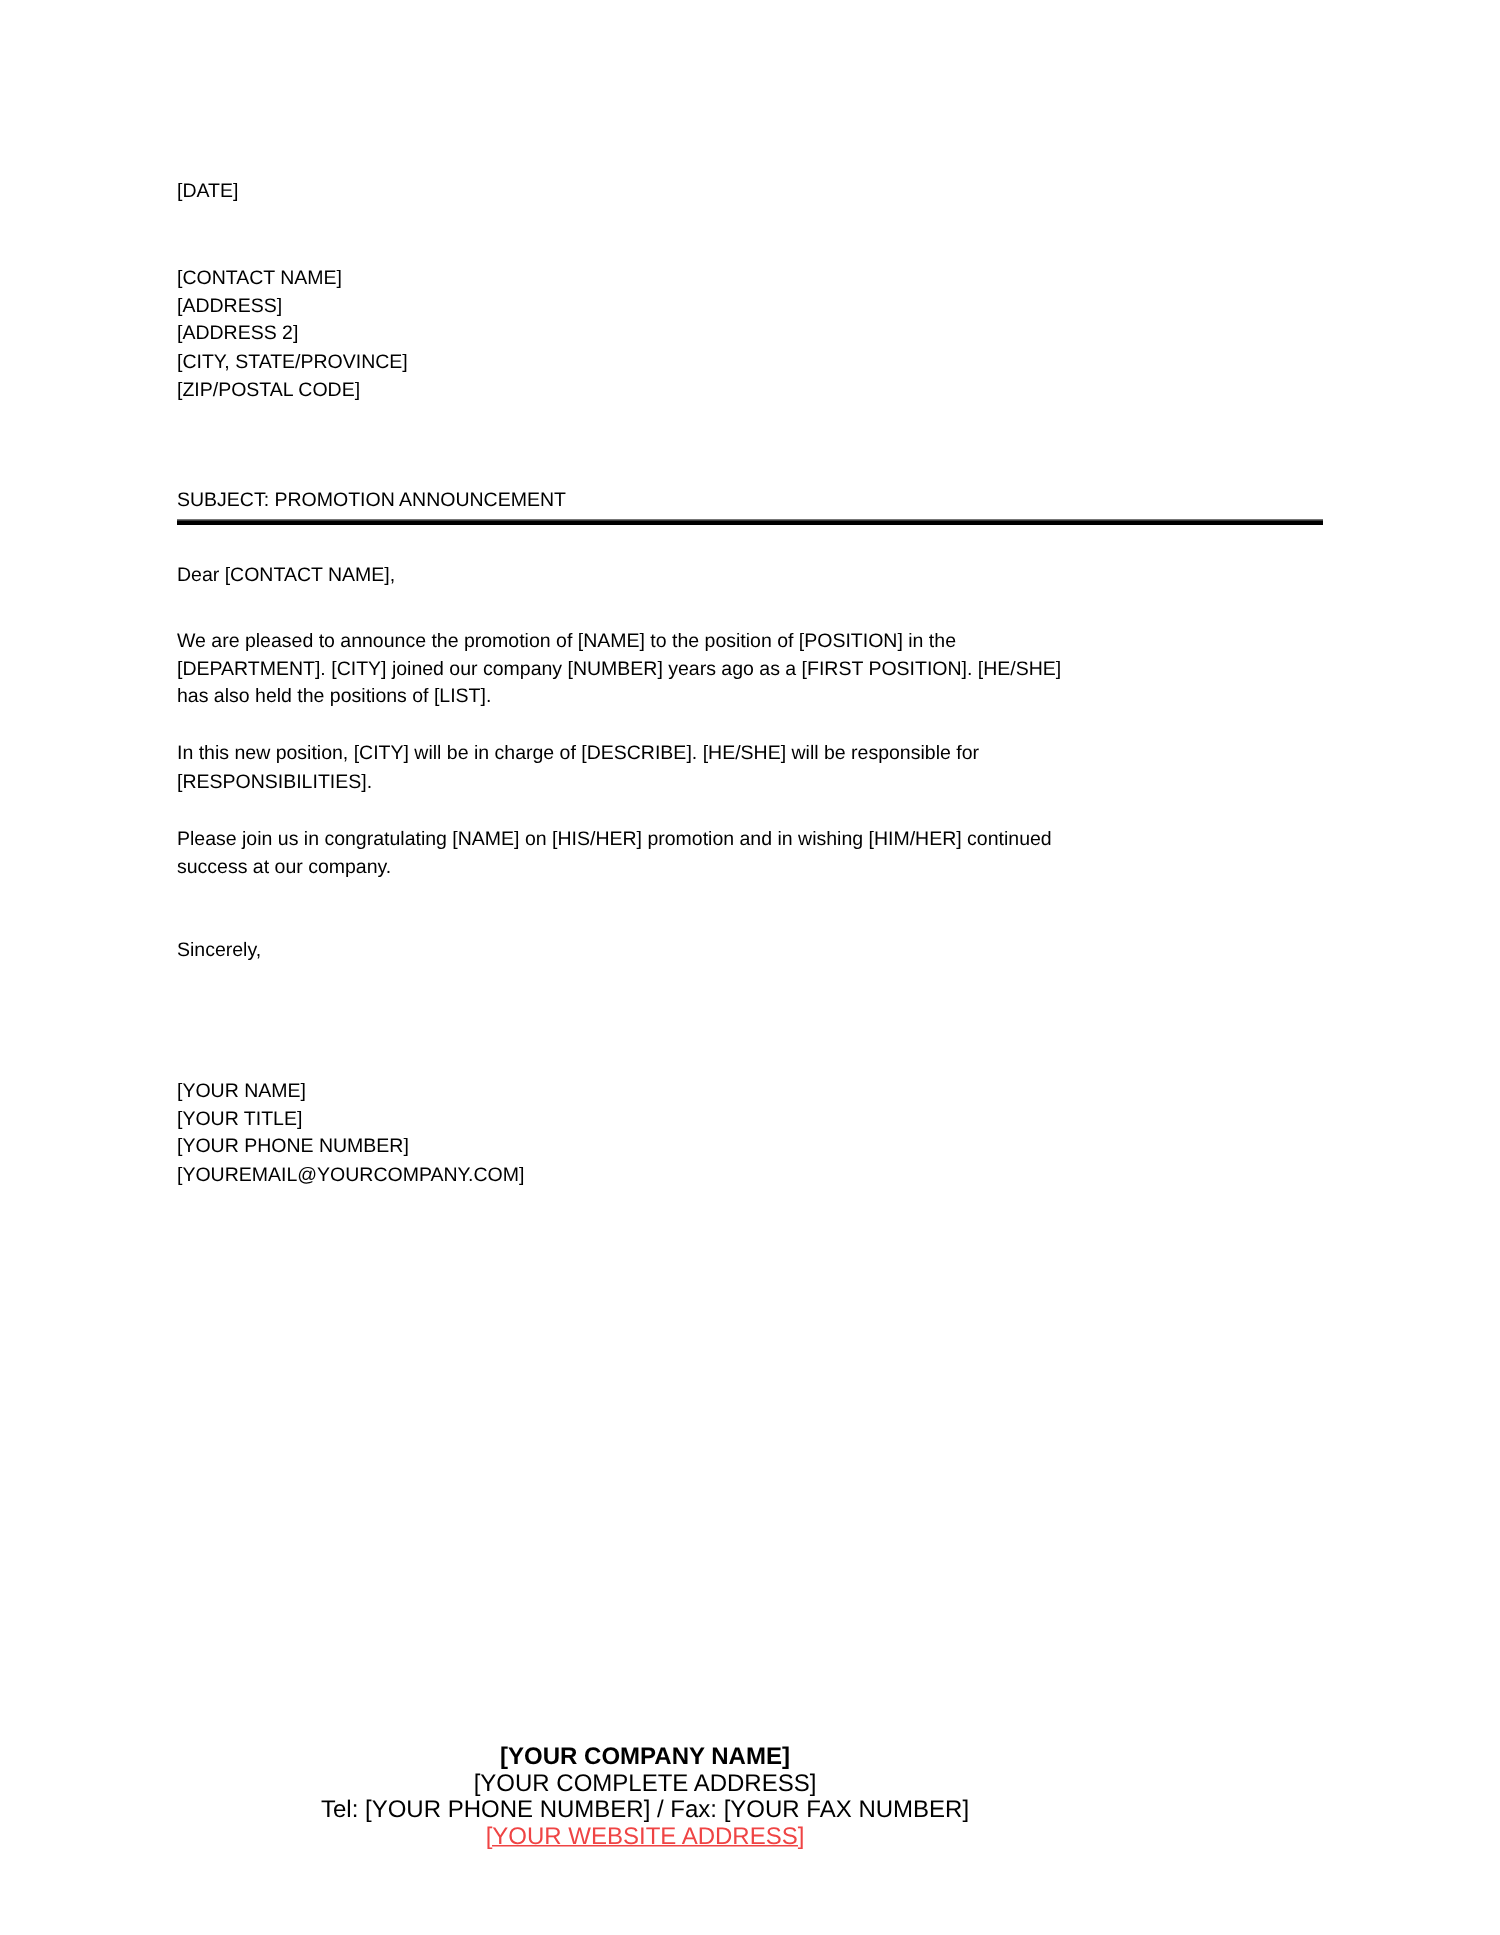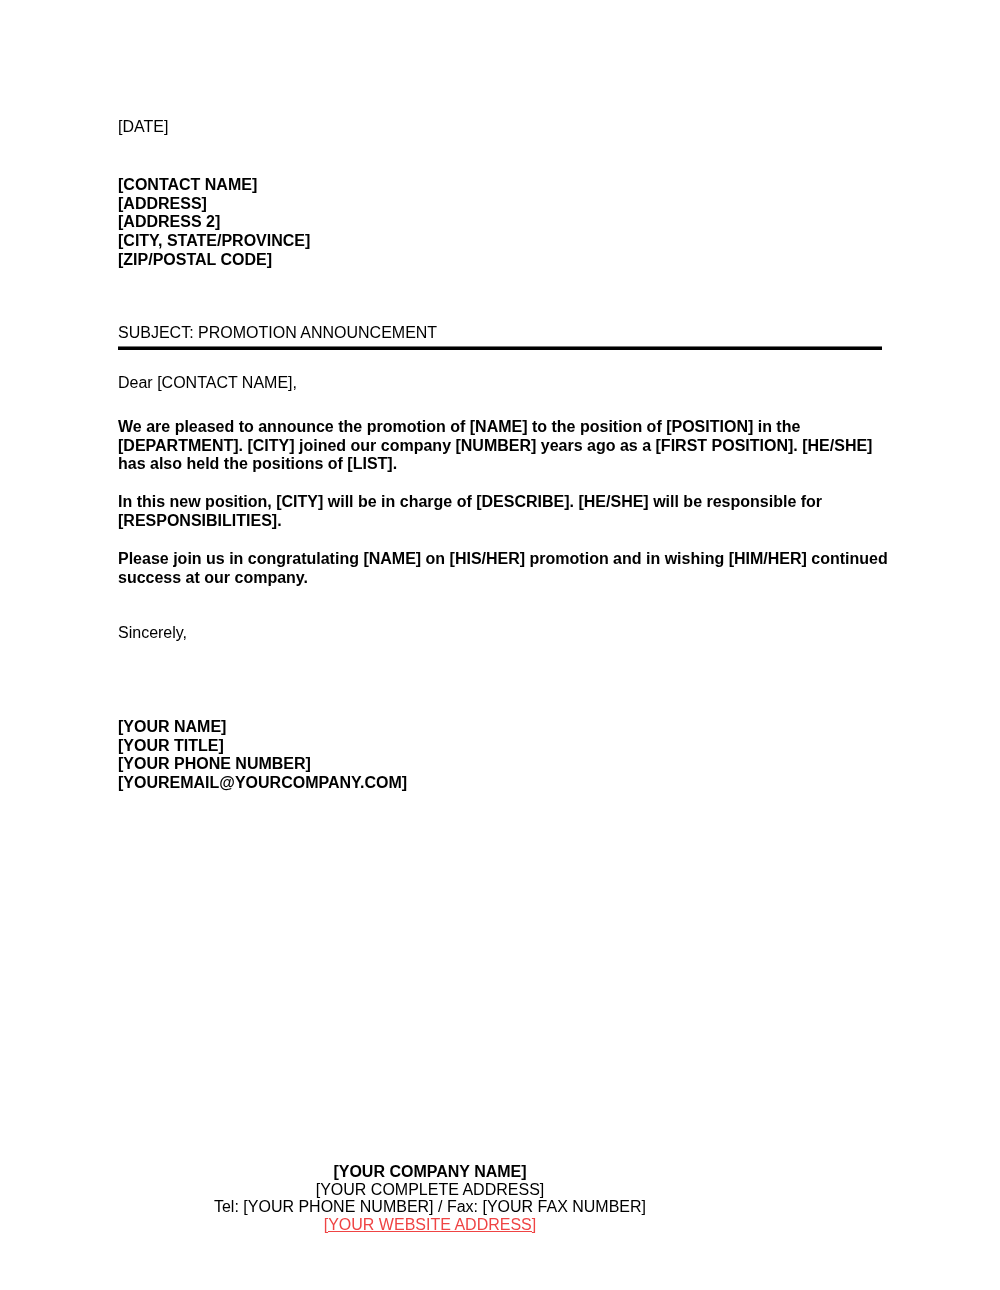--- a/index.html
+++ b/index.html
@@ -17,21 +17,21 @@
     top: 0; left: 0;
     width: 1000px;
     height: 1290px;
     background: #ffffff;
     overflow: hidden;
   }
   .block {
     position: absolute;
     left: 118px;
     width: 764px;
-    font-size: 16px;
+    font-size: 13px;
     line-height: 18.7px;
   }
   .date-block        { top: 118px; }
   .recipient-block   { top: 176px; }
   .subject-block     { top: 324px; font-weight: normal; }
   .subject-rule {
     position: absolute;
     left: 118px;
     top: 346px;
     width: 764px;
@@ -53,21 +53,21 @@
     text-align: center;
     font-size: 16px;
     line-height: 17.5px;
   }
   .footer-company { font-weight: bold; }
   .footer-link {
     color: #ef4444;
     text-decoration: underline;
     cursor: pointer;
   }
-  .line { white-space: pre; font-weight: bold; }
+  .line { white-space: pre; }
 </style>
 </head>
 <body>
 
 <div class="page">
 
   <div class="block date-block">[DATE]</div>
 
   <div class="block recipient-block">
     <div class="line">[CONTACT NAME]</div>

